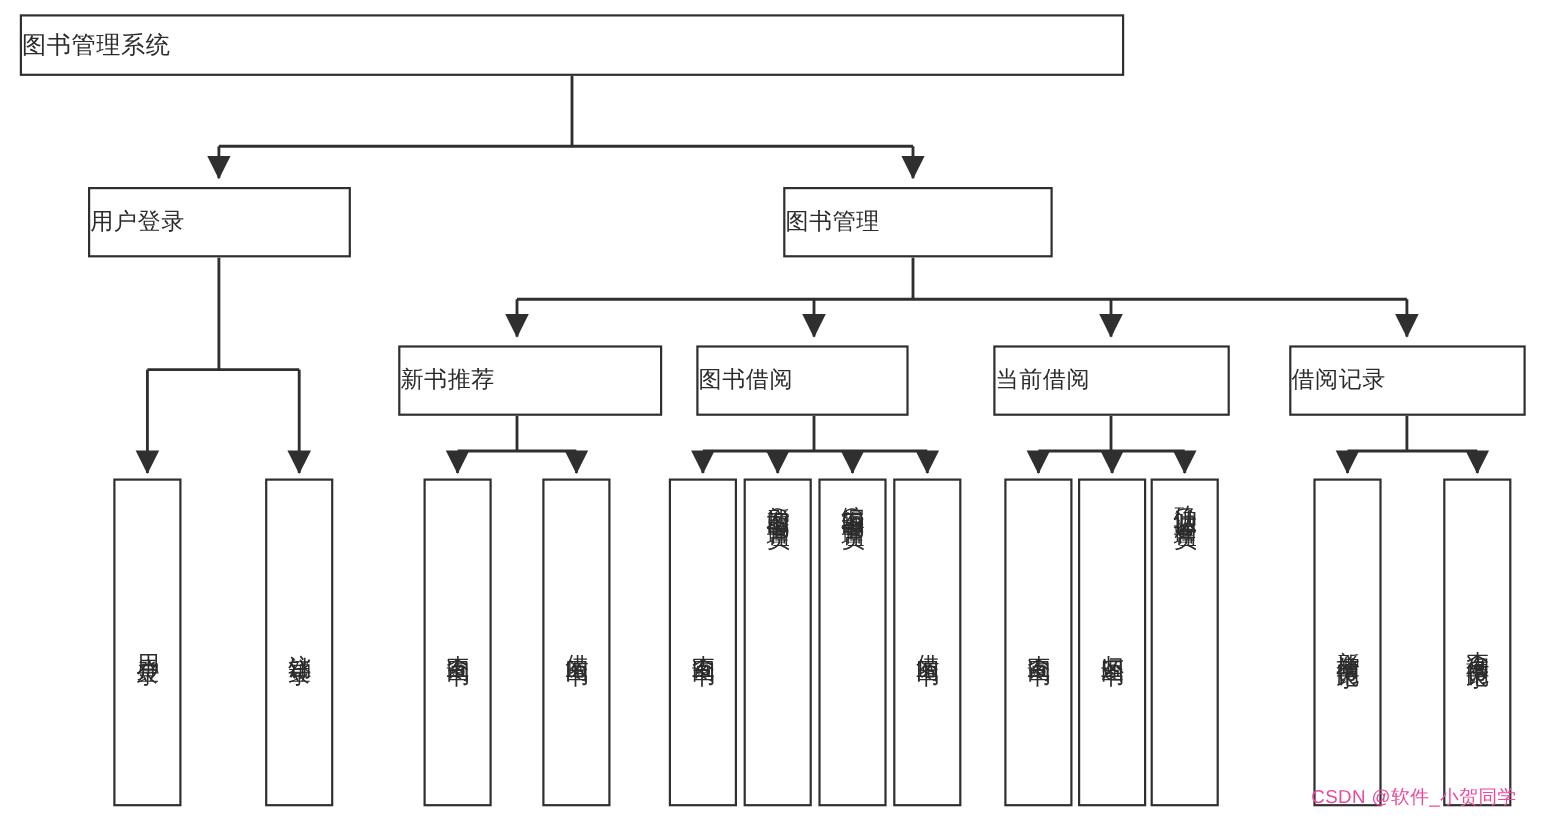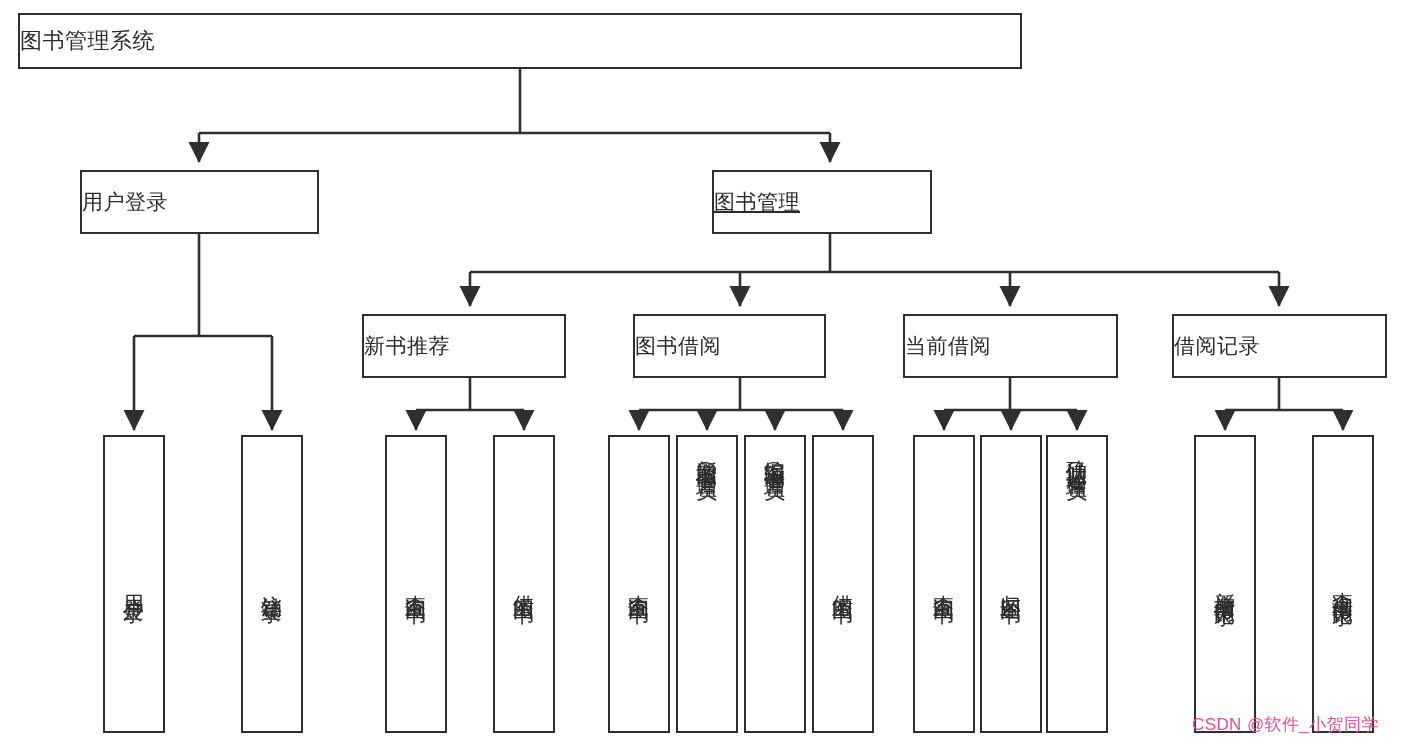--- a/index.html
+++ b/index.html
@@ -136,25 +136,25 @@
   </svg>
 
   <div class="node horiz root" style="left:18px; top:13px; width:1004px; height:56px;">
     <span class="label">图书管理系统</span>
   </div>
 
   <div class="node horiz" style="left:80px; top:170px; width:239px; height:64px;">
     <span class="label">用户登录</span>
   </div>
 
-  <div class="node horiz" style="left:712px; top:170px; width:220px; height:64px;text-decoration:underline;">
+  <div class="node horiz" style="left:712px; top:170px; width:245px; height:64px;">
     <span class="label">图书管理</span>
   </div>
 
-  <div class="node horiz" style="left:362px; top:314px; width:204px; height:64px;">
+  <div class="node horiz" style="left:362px; top:314px; width:240px; height:64px;">
     <span class="label">新书推荐</span>
   </div>
 
   <div class="node horiz" style="left:633px; top:314px; width:193px; height:64px;">
     <span class="label">图书借阅</span>
   </div>
 
   <div class="node horiz" style="left:903px; top:314px; width:215px; height:64px;">
     <span class="label">当前借阅</span>
   </div>

